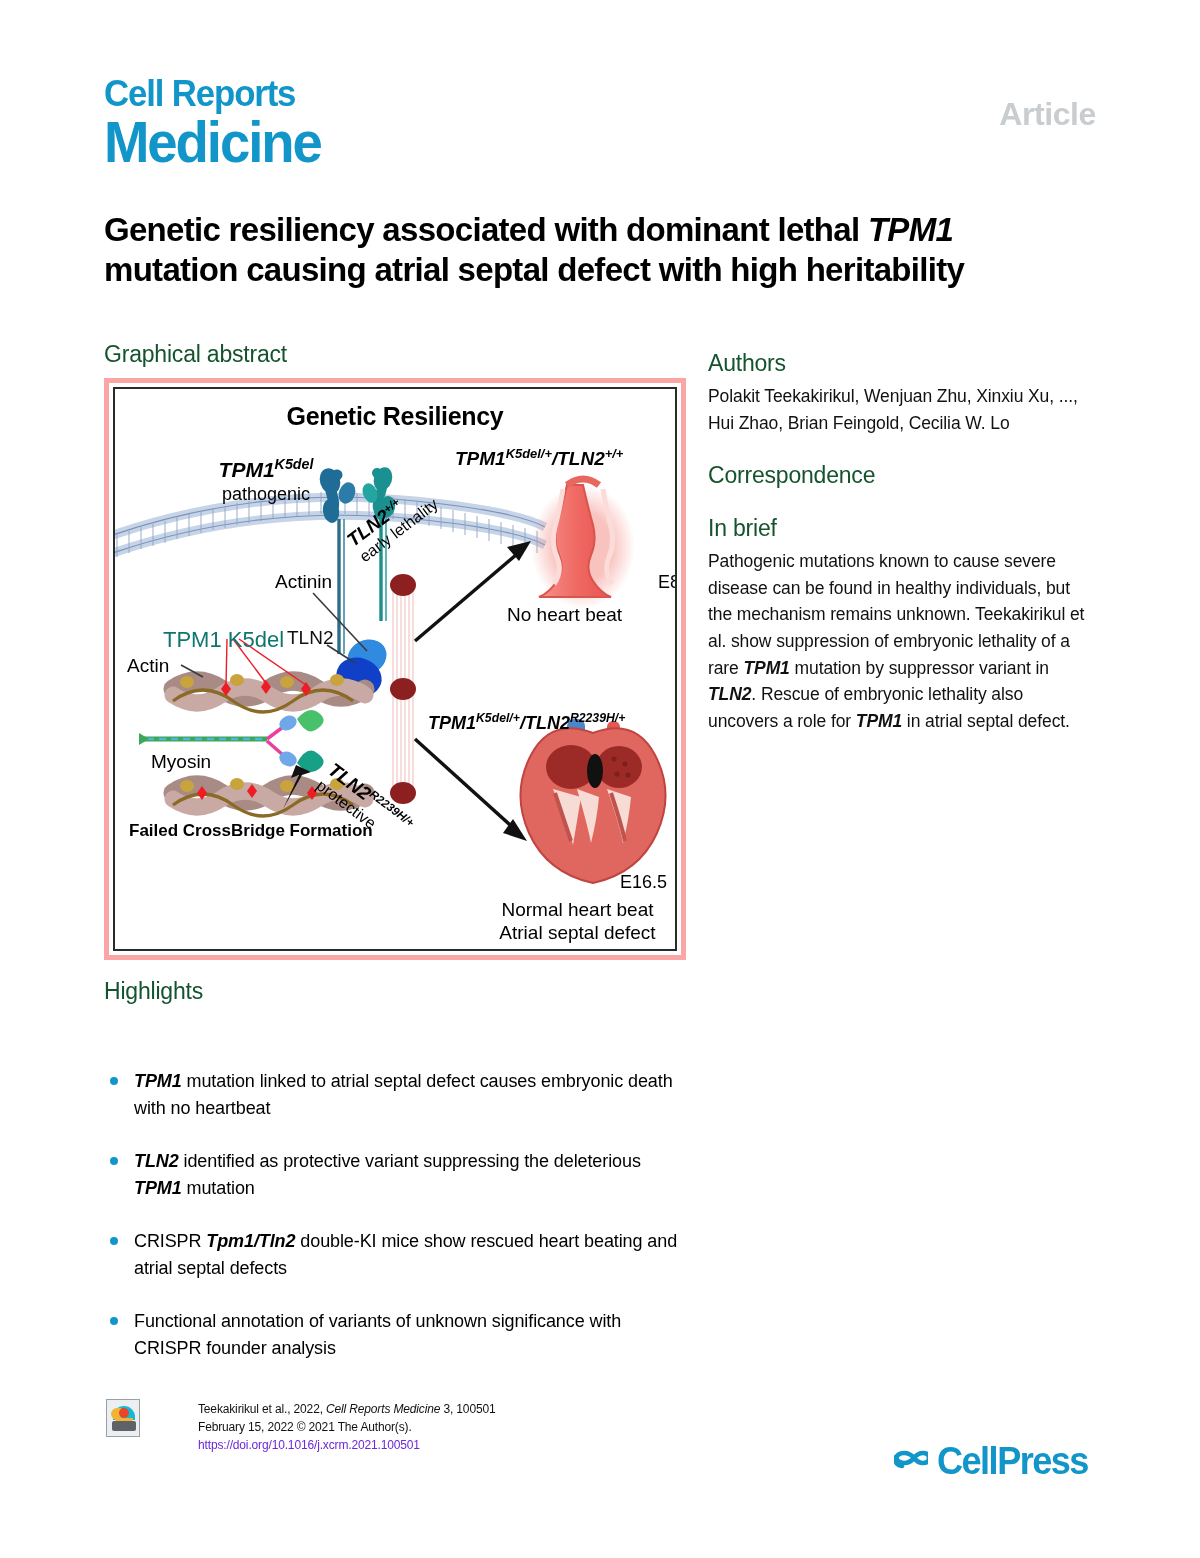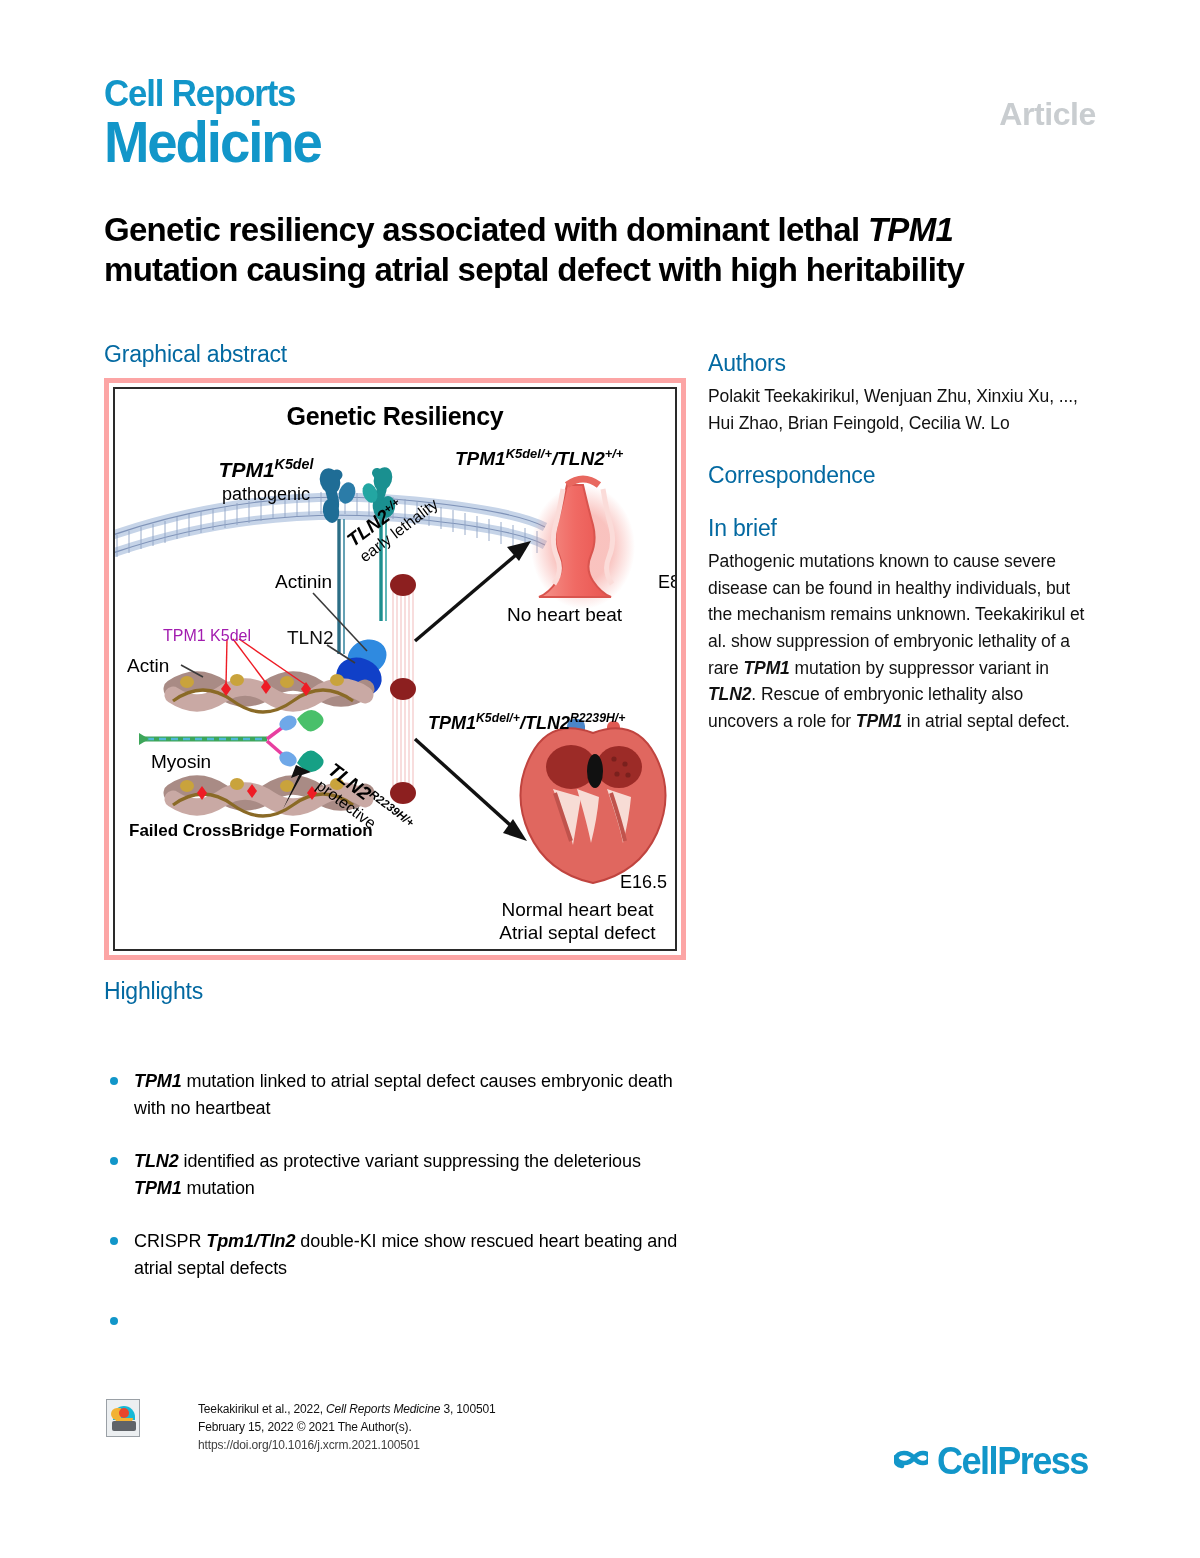--- a/index.html
+++ b/index.html
@@ -69,21 +69,21 @@
     font-size: 33px;
     font-weight: bold;
     line-height: 1.22;
     letter-spacing: -0.7px;
     color: #000;
   }
   .paper-title i { font-style: italic; }
 
   
   .sec-head {
-    color: #0369a1;
+    color: #14532d;
     font-size: 23px;
     font-weight: normal;
     letter-spacing: -0.2px;
   }
 
   
   .ga-head {
     position: absolute;
     left: 104px;
     top: 341px;
@@ -130,21 +130,21 @@
     left: 340px; top: 58px;
     font-size: 19px;
     white-space: nowrap;
   }
   .lbl-geno-bot {
     left: 313px; top: 322px;
     font-size: 18px;
     white-space: nowrap;
   }
   .lbl-actinin { left: 160px; top: 182px; font-size: 19px; }
-  .lbl-tpm1k5 { left: 48px; top: 238px; font-size: 16px; color: #a21caf; font-weight: normal;}
+  .lbl-tpm1k5 { left: 48px; top: 238px; font-size: 22px; color: #0f766e; font-weight: normal;}
   .lbl-tln2 { left: 172px; top: 238px; font-size: 19px; color:#111; }
   .lbl-actin { left: 12px; top: 266px; font-size: 19px; }
   .lbl-myosin { left: 36px; top: 362px; font-size: 19px; }
   .lbl-failed { left: 14px; top: 432px; font-size: 17px; font-weight: bold; }
   .lbl-e85 { left: 503px; top: 183px; font-size: 18px; margin-left: 40px; }
   .lbl-e165 { left: 505px; top: 483px; font-size: 18px; }
   .lbl-noheart { left: 392px; top: 215px; font-size: 19px; white-space: nowrap;}
   .lbl-normal { left: 355px; top: 510px; font-size: 19px; text-align:center; width: 215px; line-height:1.2;}
 
   .arrow-lbl-top {
@@ -264,21 +264,21 @@
   .citation {
     position: absolute;
     left: 198px;
     top: 1401px;
     font-size: 12px;
     line-height: 1.48;
     letter-spacing: -0.15px;
     color: #111;
   }
   .citation i { font-style: italic; }
-  .doi-link { color: #404040; text-decoration: none; }
+  .doi-link { color: #6d28d9; text-decoration: none; }
 
   .cellpress {
     position: absolute;
     right: 104px;
     top: 1420px;
     display: flex;
     align-items: center;
     gap: 9px;
     margin-top: 20px;
   }
@@ -586,20 +586,21 @@
     <li class="hl-item">
       <span class="hl-bullet"></span>
       <i>TLN2</i><span> identified as protective variant suppressing the deleterious </span><i>TPM1</i><span> mutation</span>
     </li>
     <li class="hl-item">
       <span class="hl-bullet"></span>
       <span>CRISPR </span><i>Tpm1/Tln2</i><span> double-KI mice show rescued heart beating and atrial septal defects</span>
     </li>
     <li class="hl-item">
       <span class="hl-bullet"></span>
+      <span>Functional annotation of variants of unknown significance with CRISPR founder analysis</span>
     </li>
   </ul>
 
   <div class="footer-icon">
     <div class="fi-dome"></div>
     <div class="fi-dot"></div>
     <div class="fi-stem"></div>
     <div class="fi-base"></div>
   </div>
 

